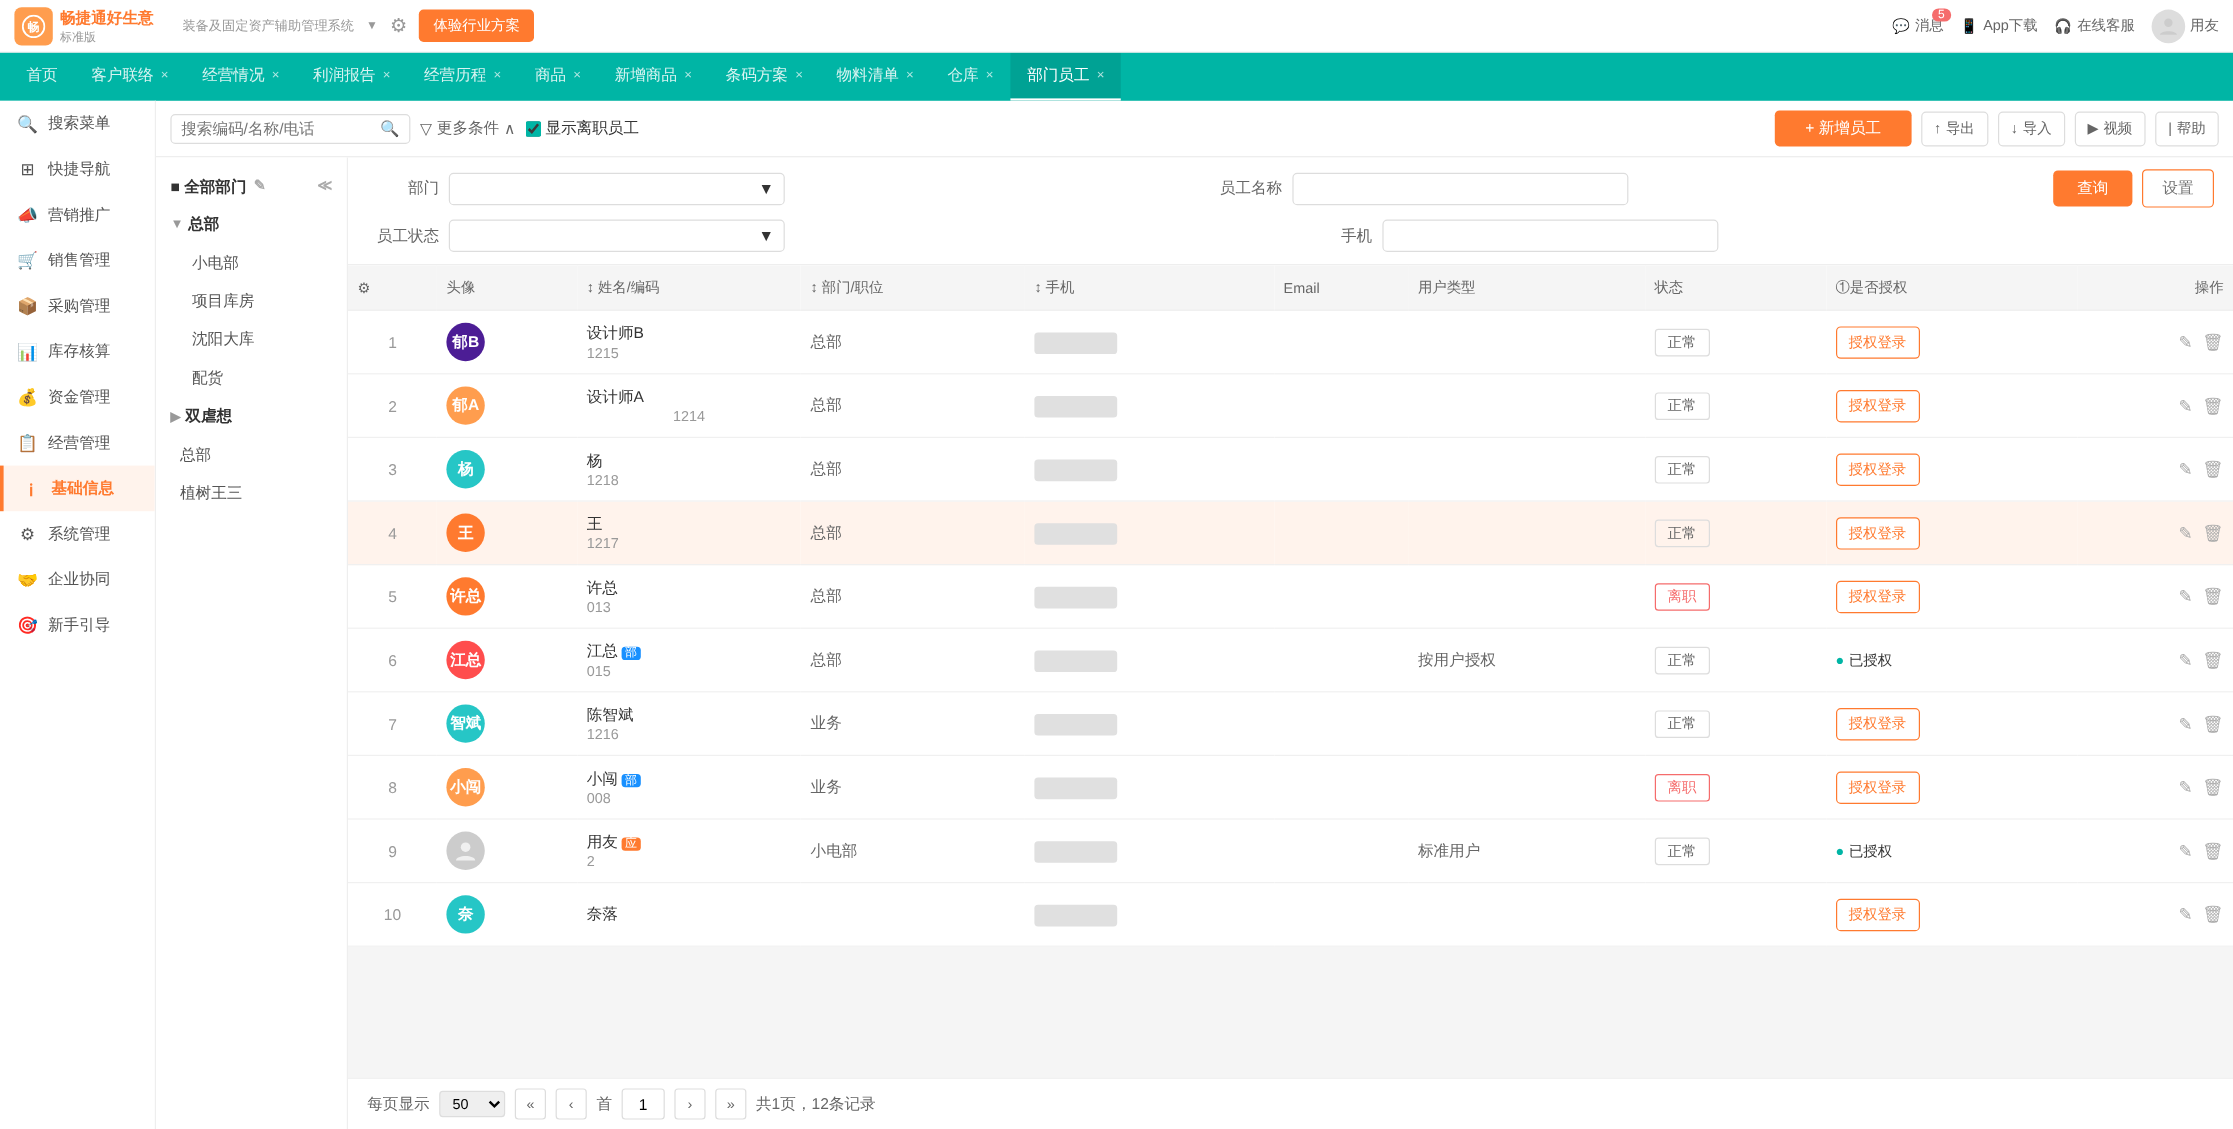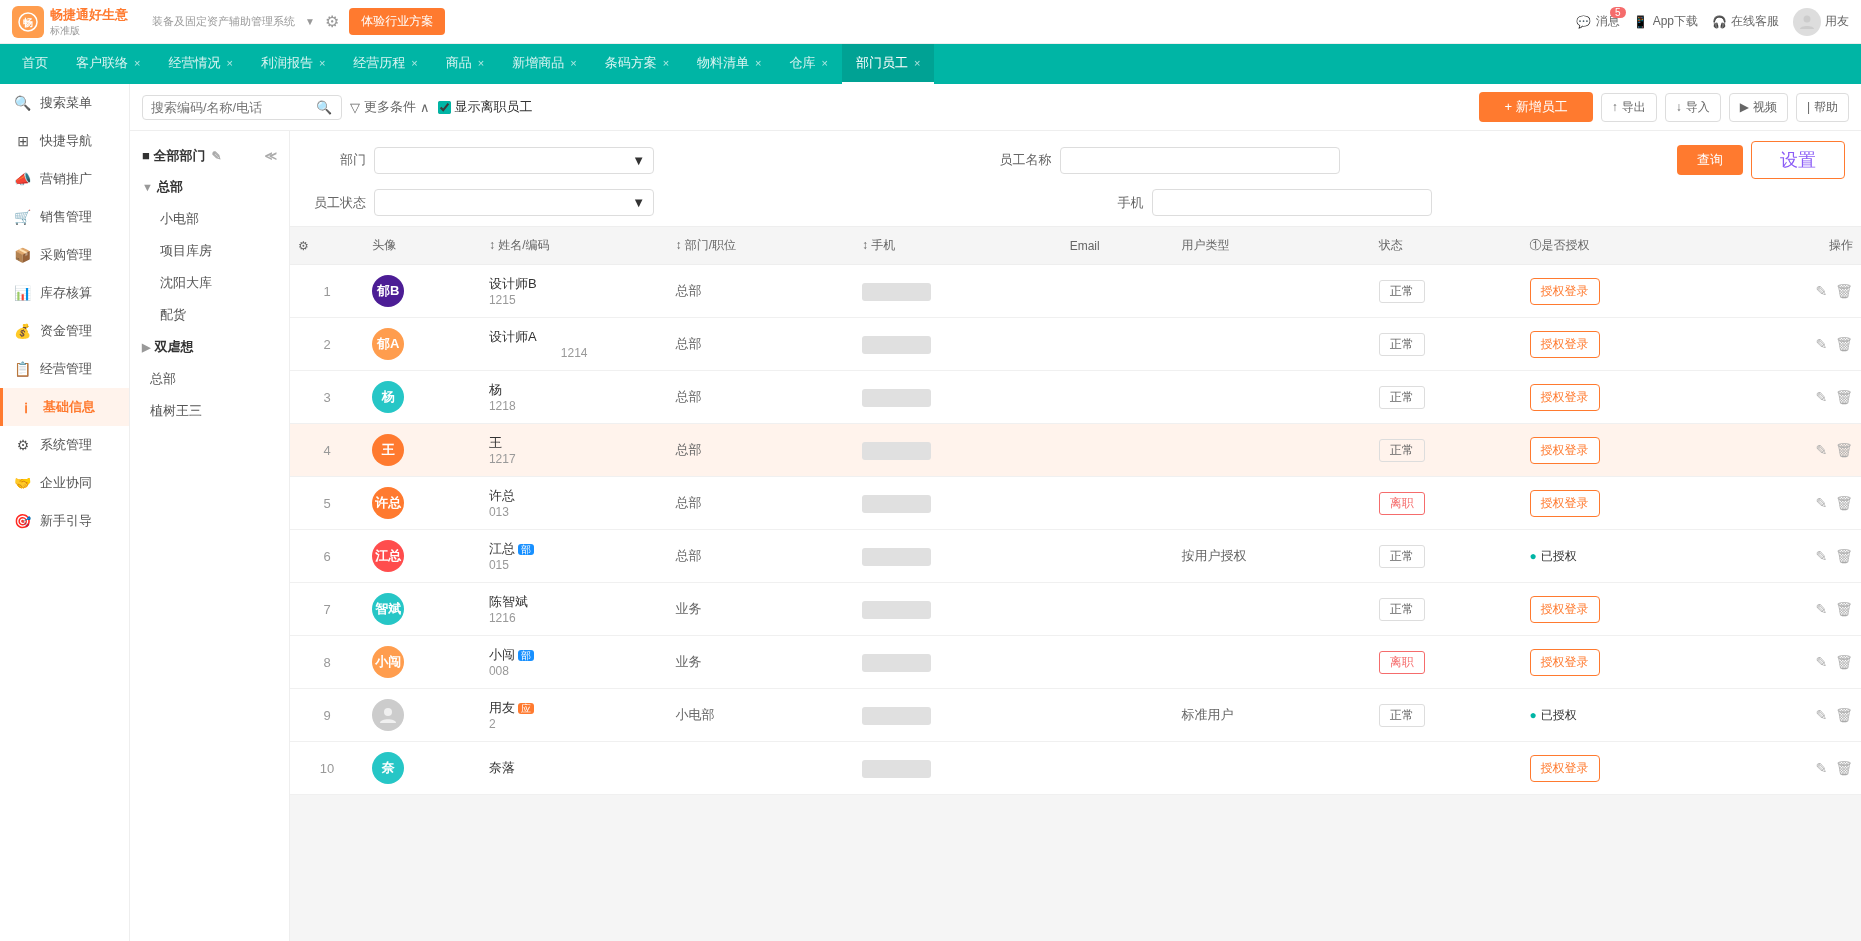--- a/index.html
+++ b/index.html
@@ -43,41 +43,41 @@
     .checkbox-label { display: flex; align-items: center; gap: 4px; color: #333; font-size: 13px; cursor: pointer; }
     .toolbar-right { margin-left: auto; display: flex; align-items: center; gap: 8px; }
     .btn-add { background: #ff7a2f; color: #fff; border: none; border-radius: 4px; padding: 6px 25px; cursor: pointer; font-size: 13px; }
     .btn-outline { border: 1px solid #ddd; background: #fff; border-radius: 4px; padding: 5px 10px; cursor: pointer; font-size: 12px; color: #666; display: flex; align-items: center; gap: 4px; }
 
     
     .split-content { display: flex; flex: 1; overflow: hidden; }
 
     
     .dept-tree { width: 160px; background: #fff; border-right: 1px solid #eee; padding: 10px 0; overflow-y: auto; flex-shrink: 0; }
-    .dept-header { display: flex; align-items: center; gap: 6px; padding: 6px 12px; font-weight: bold; color: #333; font-size: 13px; }
+    .dept-header { display: flex; align-items: flex-start; gap: 6px; padding: 6px 12px; font-weight: bold; color: #333; font-size: 13px; }
     .dept-header .edit-icon { color: #aaa; font-size: 12px; cursor: pointer; }
     .dept-header .collapse-icon { color: #aaa; font-size: 12px; cursor: pointer; margin-left: auto; }
     .dept-tree-item { padding: 7px 12px 7px 20px; cursor: pointer; color: #555; font-size: 13px; display: flex; align-items: center; gap: 4px; }
     .dept-sub-item { padding: 7px 12px 7px 30px; cursor: pointer; color: #555; font-size: 13px; }
     .dept-group-label { padding: 7px 12px; color: #333; font-size: 13px; font-weight: bold; display: flex; align-items: center; gap: 4px; cursor: pointer; }
 
     
     .table-area { flex: 1; display: flex; flex-direction: column; overflow: hidden; }
 
     
     .filter-bar { background: #fff; padding: 10px 16px; border-bottom: 1px solid #eee; }
     .filter-row { display: flex; align-items: center; gap: 16px; margin-bottom: 10px; }
     .filter-row:last-child { margin-bottom: 0; }
     .filter-field { display: flex; align-items: center; gap: 8px; flex: 1; }
     .filter-label { color: #666; font-size: 13px; white-space: nowrap; min-width: 60px; text-align: right; }
     .filter-select { flex: 1; border: 1px solid #ddd; border-radius: 4px; padding: 5px 8px; font-size: 13px; display: flex; align-items: center; justify-content: space-between; cursor: pointer; max-width: 280px; }
     .filter-input { flex: 1; border: 1px solid #ddd; border-radius: 4px; padding: 5px 8px; font-size: 13px; max-width: 280px; outline: none; }
     .filter-actions { display: flex; gap: 8px; align-items: center; }
     .btn-query { background: #ff7a2f; color: #fff; border: none; border-radius: 4px; padding: 6px 20px; cursor: pointer; font-size: 13px; }
-    .btn-settings { border: 1px solid #ff7a2f; color: #8b5cf6; background: #fff; border-radius: 4px; padding: 6px 28px; cursor: pointer; font-size: 18px; }
+    .btn-settings { border: 1px solid #ff7a2f; color: #737373; background: #fff; border-radius: 4px; padding: 6px 16px; cursor: pointer; font-size: 13px; }
 
     
     .employee-table-wrap { flex: 1; overflow-y: auto; }
     table { width: 100%; border-collapse: collapse; background: #fff; }
     thead tr { background: #f5f5f5; }
     th { padding: 10px 8px; text-align: left; font-size: 12px; color: #666; font-weight: normal; border-bottom: 1px solid #eee; white-space: nowrap; }
     td { padding: 10px 8px; font-size: 13px; color: #333; border-bottom: 1px solid #f0f0f0; vertical-align: middle; }
     tr.highlighted { background: #fff3ec; }
     .avatar-circle { width: 32px; height: 32px; border-radius: 50%; display: flex; align-items: center; justify-content: center; color: #fff; font-size: 13px; font-weight: bold; }
     .status-badge { display: inline-block; padding: 2px 10px; border-radius: 3px; font-size: 12px; }
@@ -551,17 +551,32 @@
         <div class="action-icons" style="justify-content:flex-end;">
           <span class="action-icon">✎</span>
           <span class="action-icon">🗑</span>
         </div>
       </td>
     </tr>
               </tbody>
           </table>
         </div>
 
+        <div class="table-footer">
+          <span>每页显示</span>
+          <select class="per-page-select">
+            <option>50</option>
+            <option>100</option>
+            <option>200</option>
+          </select>
+          <button class="pagination-btn">«</button>
+          <button class="pagination-btn">‹</button>
+          <span>首</span>
+          <input class="page-input" type="text" value="1" style="">
+          <button class="pagination-btn">›</button>
+          <button class="pagination-btn">»</button>
+          <span>共1页，12条记录</span>
+        </div>
 
       </div>
     </div>
   </div>
 </div>
 
 </body></html>

